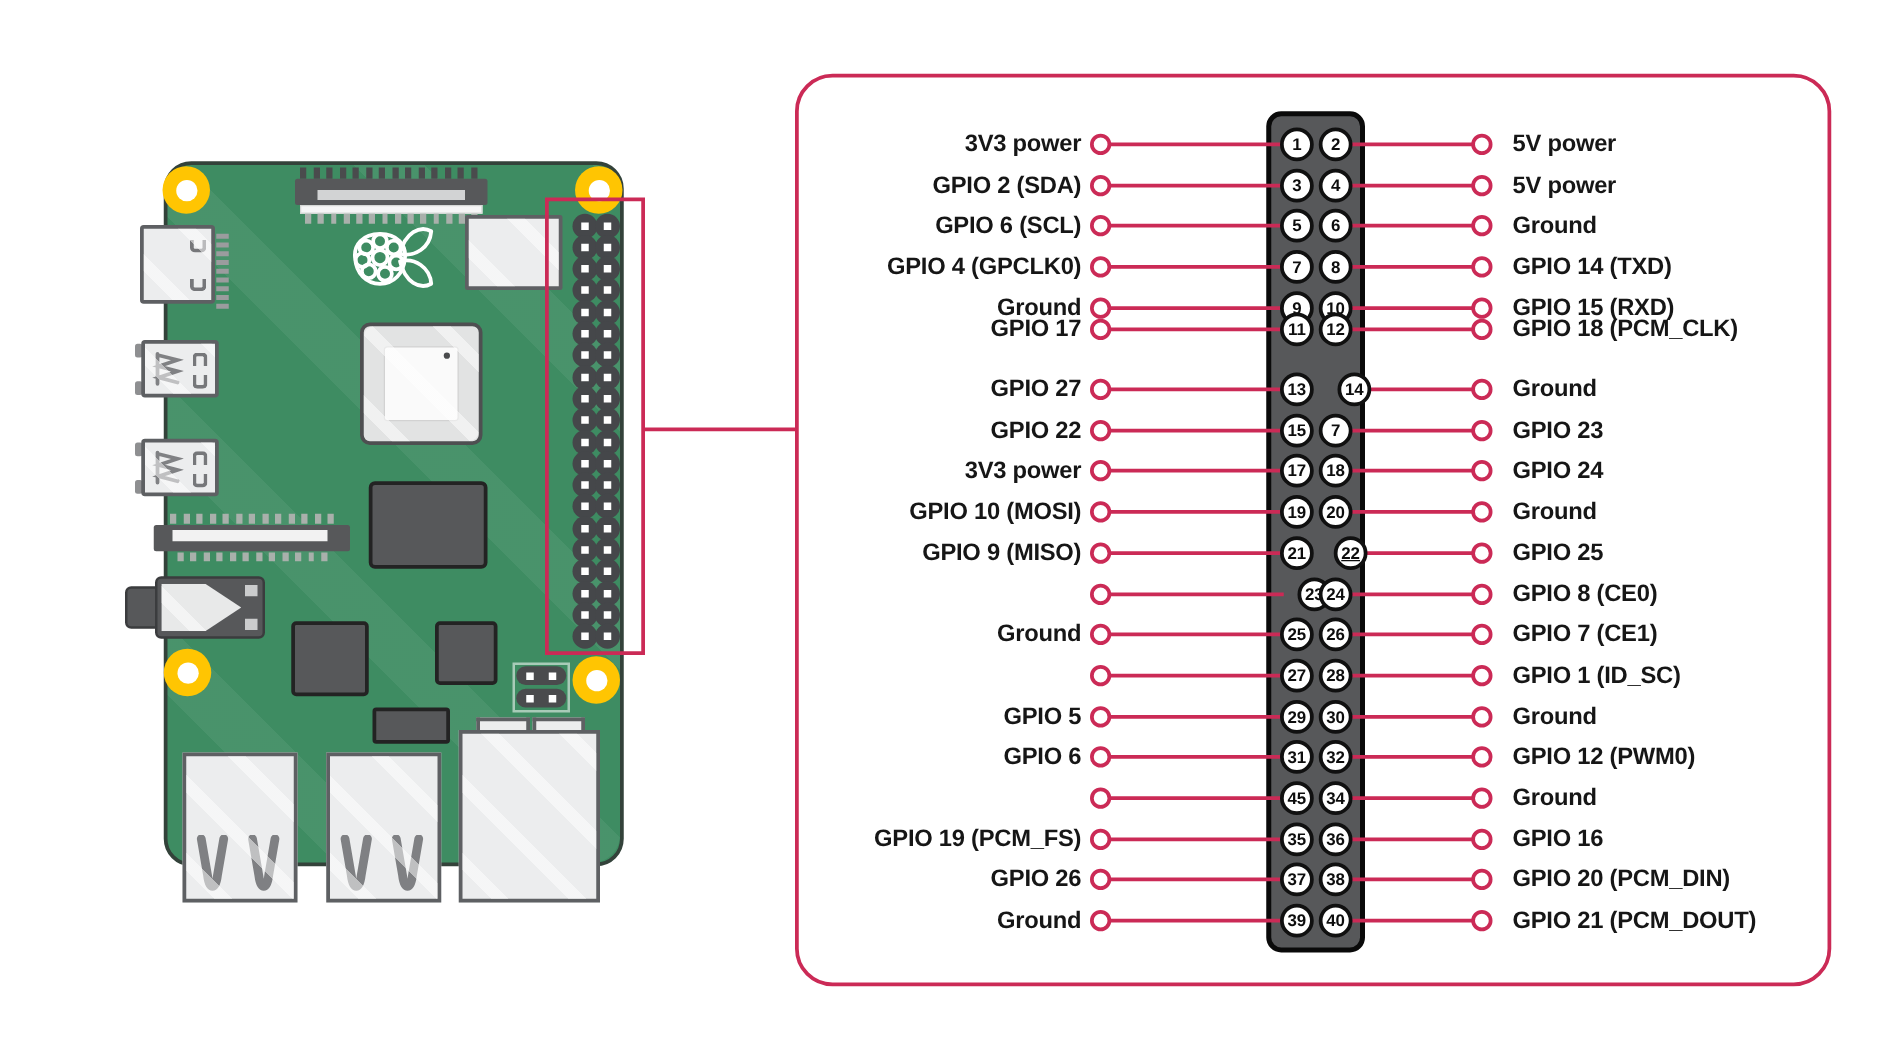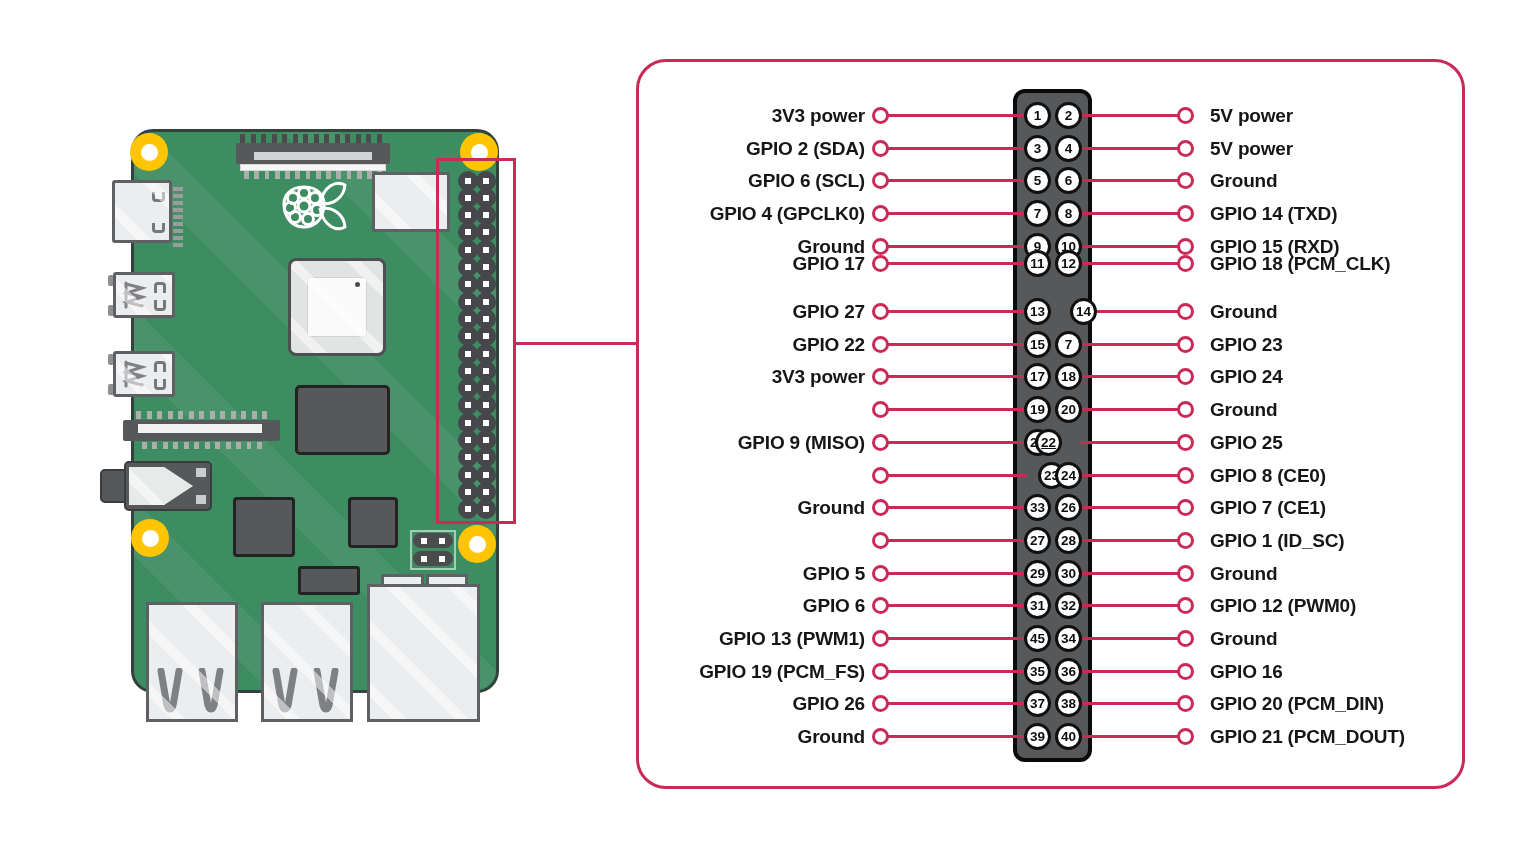--- a/index.html
+++ b/index.html
@@ -380,52 +380,53 @@
     <div class="plabel left">3V3 power</div>
     <div class="endc" style="left:233px;"></div>
     <div class="wire" style="left:245px;width:143px;"></div>
     <div class="pinc" style="left:385px;">17</div>
     <div class="pinc" style="left:416px;">18</div>
     <div class="wire" style="left:441px;width:99px;"></div>
     <div class="endc" style="left:538px;"></div>
     <div class="plabel right">GPIO 24</div>
   </div>
         <div class="prow" style="top: 331.1px;">
+    <div class="plabel left">GPIO 10 (MOSI)</div>
     <div class="endc" style="left:233px;"></div>
     <div class="wire" style="left:245px;width:143px;"></div>
     <div class="pinc" style="left:385px;">19</div>
     <div class="pinc" style="left:416px;">20</div>
     <div class="wire" style="left:441px;width:99px;"></div>
     <div class="endc" style="left:538px;"></div>
     <div class="plabel right">Ground</div>
   </div>
         <div class="prow" style="top: 363.8px;">
     <div class="plabel left">GPIO 9 (MISO)</div>
     <div class="endc" style="left:233px;"></div>
     <div class="wire" style="left:245px;width:143px;"></div>
     <div class="pinc" style="left:385px;">21</div>
-    <div class="pinc" style="left:396px;text-decoration:underline;">22</div>
+    <div class="pinc" style="left:428px;text-decoration:underline;">22</div>
     <div class="wire" style="left:441px;width:99px;"></div>
     <div class="endc" style="left:538px;"></div>
     <div class="plabel right">GPIO 25</div>
   </div>
         <div class="prow" style="top: 396.5px;">
     <div class="endc" style="left:233px;"></div>
     <div class="wire" style="left:245px;width:143px;"></div>
     <div class="pinc" style="left:399px;">23</div>
     <div class="pinc" style="left:416px;">24</div>
     <div class="wire" style="left:441px;width:99px;"></div>
     <div class="endc" style="left:538px;"></div>
     <div class="plabel right">GPIO 8 (CE0)</div>
   </div>
         <div class="prow" style="top: 429.2px;">
     <div class="plabel left">Ground</div>
     <div class="endc" style="left:233px;"></div>
     <div class="wire" style="left:245px;width:143px;"></div>
-    <div class="pinc" style="left:385px;">33</div>
+    <div class="pinc" style="left:385px;">25</div>
     <div class="pinc" style="left:416px;">26</div>
     <div class="wire" style="left:441px;width:99px;"></div>
     <div class="endc" style="left:538px;"></div>
     <div class="plabel right">GPIO 7 (CE1)</div>
   </div>
         <div class="prow" style="top: 461.8px;">
     <div class="endc" style="left:233px;"></div>
     <div class="wire" style="left:245px;width:143px;"></div>
     <div class="pinc" style="left:385px;">27</div>
     <div class="pinc" style="left:416px;">28</div>
@@ -447,21 +448,20 @@
     <div class="plabel left">GPIO 6</div>
     <div class="endc" style="left:233px;"></div>
     <div class="wire" style="left:245px;width:143px;"></div>
     <div class="pinc" style="left:385px;">31</div>
     <div class="pinc" style="left:416px;">32</div>
     <div class="wire" style="left:441px;width:99px;"></div>
     <div class="endc" style="left:538px;"></div>
     <div class="plabel right">GPIO 12 (PWM0)</div>
   </div>
         <div class="prow" style="top: 559.9px;">
-    <div class="plabel left">GPIO 13 (PWM1)</div>
     <div class="endc" style="left:233px;"></div>
     <div class="wire" style="left:245px;width:143px;"></div>
     <div class="pinc" style="left:385px;">45</div>
     <div class="pinc" style="left:416px;">34</div>
     <div class="wire" style="left:441px;width:99px;"></div>
     <div class="endc" style="left:538px;"></div>
     <div class="plabel right">Ground</div>
   </div>
         <div class="prow" style="top: 592.6px;">
     <div class="plabel left">GPIO 19 (PCM_FS)</div>

